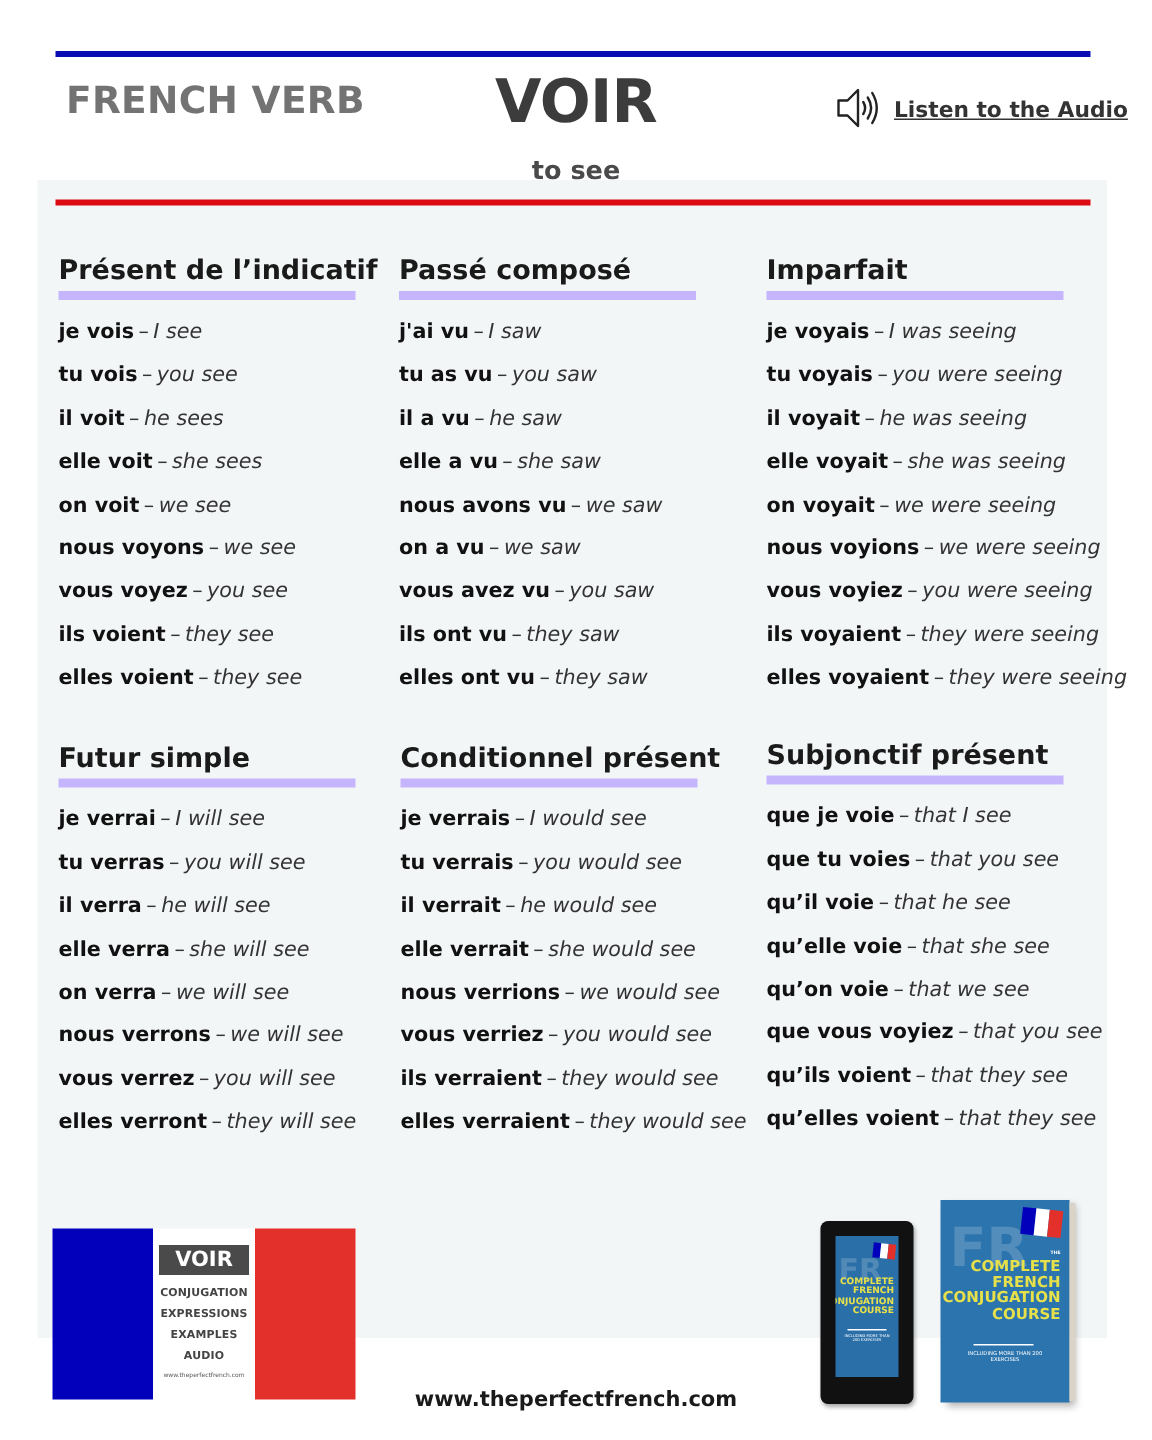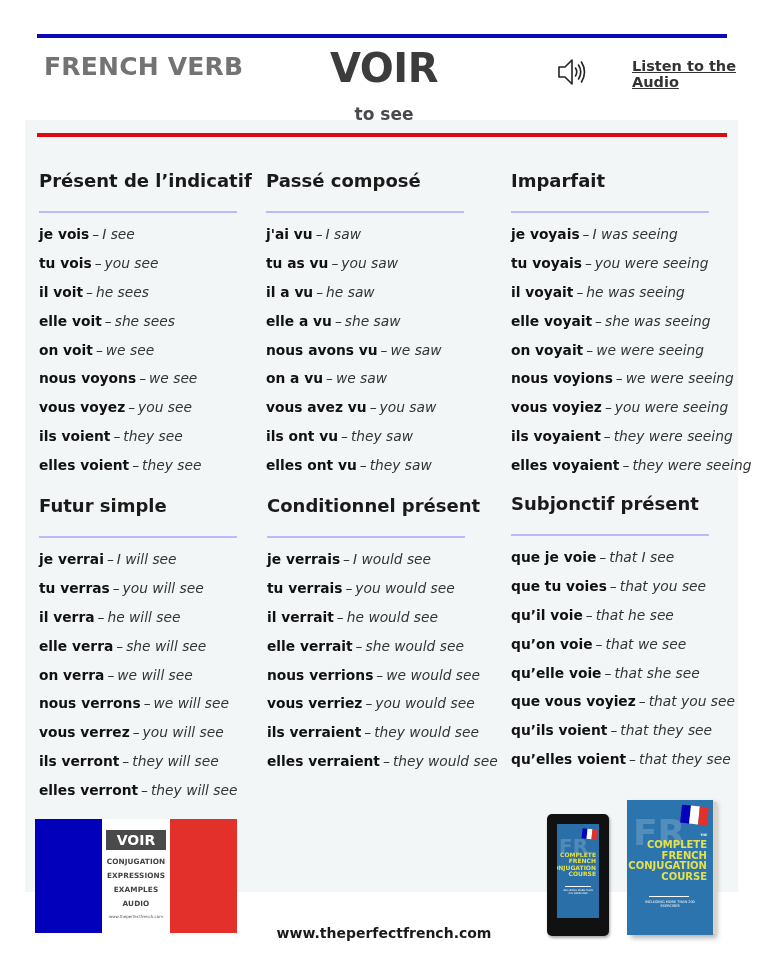--- a/index.html
+++ b/index.html
@@ -6,27 +6,27 @@
   html, body { width: 768px; height: 960px; background: #ffffff; overflow: hidden; }
   body { position: relative; font-family: "DejaVu Sans", "Liberation Sans", sans-serif; color: #111; }
 
   .blue-rule { position: absolute; left: 37px; top: 34px; width: 690px; height: 4px; background: #0b0bb3; }
   .header-left { position: absolute; left: 44px; top: 52px; font-size: 25px; font-weight: bold; color: #737373; letter-spacing: 0.2px; font-family: "DejaVu Sans", sans-serif; }
   .header-center { position: absolute; left: 284px; top: 44px; width: 200px; text-align: center; }
   .verb-title { font-size: 40px; font-weight: bold; color: #3c3c3c; line-height: 48px; letter-spacing: -0.5px; }
   .verb-meaning { font-size: 17px; font-weight: bold; color: #4a4a4a; margin-top: 12px; }
   .audio-link { position: absolute; left: 556px; top: 56px; display: flex; align-items: center; gap: 8px; cursor: pointer; }
   .audio-link svg { width: 32px; height: 32px; }
-  .audio-label { font-size: 14.5px; font-weight: bold; color: #333; text-decoration: underline; font-family: "DejaVu Sans", sans-serif; margin-left: 36px; }
+  .audio-label { font-size: 14.5px; font-weight: bold; color: #333; text-decoration: underline; font-family: "DejaVu Sans", sans-serif; }
 
   .panel { position: absolute; left: 25px; top: 120px; width: 713px; height: 772px; background: #f3f6f7; }
   .red-rule { position: absolute; left: 37px; top: 133px; width: 690px; height: 4px; background: #dc0a12; }
 
   .tense { position: absolute; width: 240px; }
-  .tense-title { font-size: 18px; font-weight: bold; color: #1a1a1a; padding-bottom: 20px; border-bottom: 2px solid #c4b5fd; width: 198px; white-space: nowrap; }
+  .tense-title { font-size: 18px; font-weight: bold; color: #1a1a1a; padding-bottom: 3px; border-bottom: 6px solid #c4b5fd; width: 198px; white-space: nowrap; }
   .tense-list { list-style: none; margin-top: 7px; }
   .tense-list li { height: 28.9px; line-height: 28.9px; font-size: 13.8px; white-space: nowrap; }
   .fr { font-weight: bold; color: #111; }
   .dash { color: #333; margin: 0 3px; }
   .en { font-style: italic; color: #333; }
 
   .flag { position: absolute; left: 35px; top: 819px; width: 202px; height: 114px; display: flex; }
   .flag .b { width: 67px; background: #0300bb; }
   .flag .w { width: 68px; background: #ffffff; display: flex; flex-direction: column; align-items: center; padding-top: 11px; }
   .flag .r { width: 67px; background: #e3302a; }
@@ -117,21 +117,20 @@
 <div class="tense" id="t3" style="left:39px; top:495px;">
   <div class="tense-title">Futur simple</div>
   <ul class="tense-list">
       <li><span class="fr">je verrai</span><span class="dash">–</span><span class="en">I will see</span></li>
       <li><span class="fr">tu verras</span><span class="dash">–</span><span class="en">you will see</span></li>
       <li><span class="fr">il verra</span><span class="dash">–</span><span class="en">he will see</span></li>
       <li><span class="fr">elle verra</span><span class="dash">–</span><span class="en">she will see</span></li>
       <li><span class="fr">on verra</span><span class="dash">–</span><span class="en">we will see</span></li>
       <li><span class="fr">nous verrons</span><span class="dash">–</span><span class="en">we will see</span></li>
       <li><span class="fr">vous verrez</span><span class="dash">–</span><span class="en">you will see</span></li>
-      <li><span class="fr">ils verront</span><span class="dash">–</span><span class="en">they will see</span></li>
       <li><span class="fr">elles verront</span><span class="dash">–</span><span class="en">they will see</span></li>
     </ul>
 </div>
 <div class="tense" id="t4" style="left:267px; top:495px;">
   <div class="tense-title">Conditionnel présent</div>
   <ul class="tense-list">
       <li><span class="fr">je verrais</span><span class="dash">–</span><span class="en">I would see</span></li>
       <li><span class="fr">tu verrais</span><span class="dash">–</span><span class="en">you would see</span></li>
       <li><span class="fr">il verrait</span><span class="dash">–</span><span class="en">he would see</span></li>
       <li><span class="fr">elle verrait</span><span class="dash">–</span><span class="en">she would see</span></li>
@@ -140,22 +139,22 @@
       <li><span class="fr">ils verraient</span><span class="dash">–</span><span class="en">they would see</span></li>
       <li><span class="fr">elles verraient</span><span class="dash">–</span><span class="en">they would see</span></li>
     </ul>
 </div>
 <div class="tense" id="t5" style="left:511px; top:493px;">
   <div class="tense-title">Subjonctif présent</div>
   <ul class="tense-list">
       <li><span class="fr">que je voie</span><span class="dash">–</span><span class="en">that I see</span></li>
       <li><span class="fr">que tu voies</span><span class="dash">–</span><span class="en">that you see</span></li>
       <li><span class="fr">qu’il voie</span><span class="dash">–</span><span class="en">that he see</span></li>
+      <li><span class="fr">qu’elle voie</span><span class="dash">–</span><span class="en">that she see</span></li>
       <li><span class="fr">qu’on voie</span><span class="dash">–</span><span class="en">that we see</span></li>
-      <li><span class="fr">qu’elle voie</span><span class="dash">–</span><span class="en">that she see</span></li>
       <li><span class="fr">que vous voyiez</span><span class="dash">–</span><span class="en">that you see</span></li>
       <li><span class="fr">qu’ils voient</span><span class="dash">–</span><span class="en">that they see</span></li>
       <li><span class="fr">qu’elles voient</span><span class="dash">–</span><span class="en">that they see</span></li>
     </ul>
 </div>
 
 <div class="flag">
   <div class="b"></div>
   <div class="w">
     <div class="flag-verb">VOIR</div>

